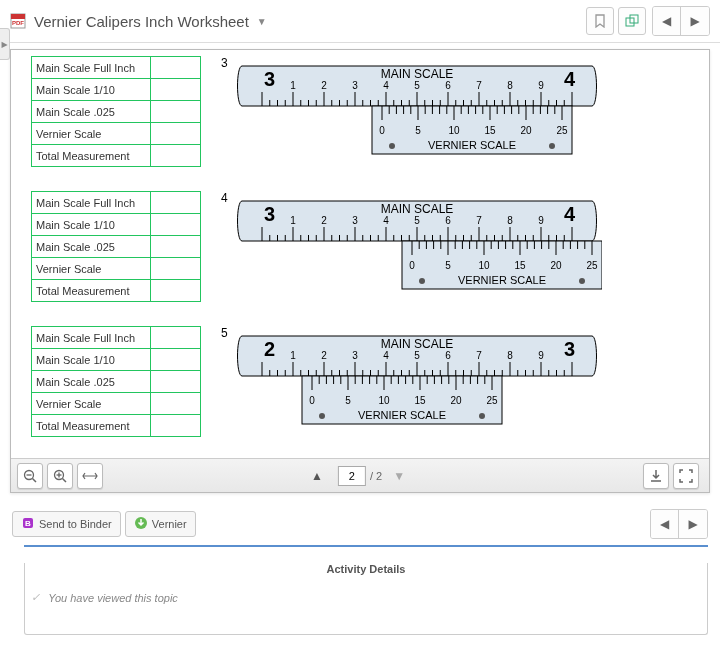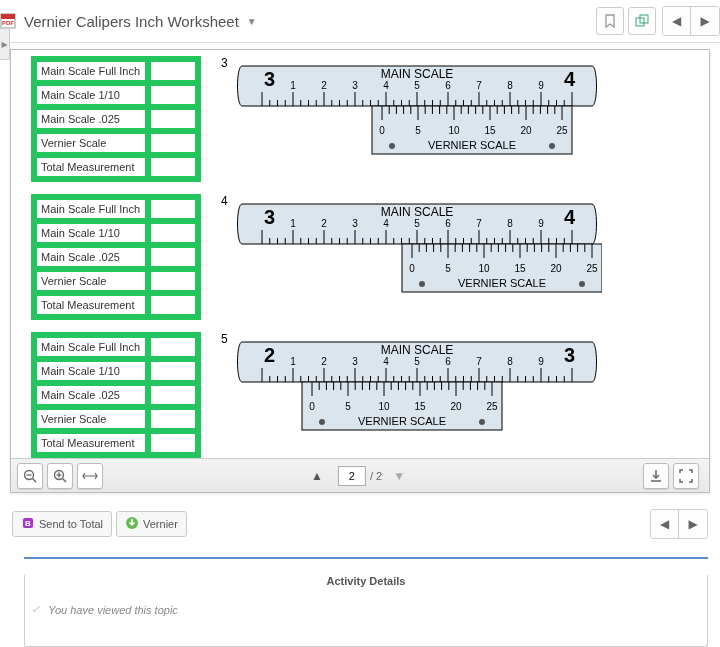--- a/index.html
+++ b/index.html
@@ -1,58 +1,58 @@
 <!DOCTYPE html>
 <html><head>
 <meta charset="utf-8">
 <style>
   * { box-sizing: border-box; margin: 0; padding: 0; }
   body { font-family: Arial, Helvetica, sans-serif; background: #fff; font-size: 12px; color: #333; width: 720px; }
   
   
-  .titlebar { display: flex; align-items: center; padding: 6px 0; border-bottom: 1px solid #ddd; }
+  .titlebar { display: flex; align-items: center; padding: 6px 10px; border-bottom: 1px solid #ddd; }
   .pdf-ico { width: 16px; height: 16px; margin-right: 8px; }
   .title { font-size: 15px; color: #525252; flex: 0 0 auto; }
   .title-dd { color: #888; margin-left: 8px; font-size: 10px; }
   .titlebar-spacer { flex: 1; }
   .tb-btn { width: 28px; height: 28px; border: 1px solid #ccc; background: #fdfdfd; border-radius: 3px; display: inline-flex; align-items: center; justify-content: center; margin-left: 4px; cursor: pointer; }
   .tb-group { display: inline-flex; border: 1px solid #ccc; border-radius: 3px; overflow: hidden; margin-left: 6px; }
   .tb-group .tb-btn { border: none; border-right: 1px solid #ccc; margin-left: 0; border-radius: 0; }
   .tb-group .tb-btn:last-child { border-right: none; }
   
   
   .viewer-frame { margin: 6px 10px; border: 1px solid #bbb; background: #fff; box-shadow: 0 1px 3px rgba(0,0,0,0.1); }
   .doc-scroll { height: 408px; overflow: hidden; position: relative; background: #fff; }
   .doc-page { padding: 6px 20px; }
   
   
   .ws-row { display: flex; align-items: flex-start; margin-bottom: 12px; }
   .ws-table { border-collapse: collapse; width: 170px; margin-right: 20px; }
-  .ws-table td { border: 6px solid #22c55e; font-size: 11px; padding: 3px 4px; height: 22px; }
+  .ws-table td { border: 1px solid #22c55e; font-size: 11px; padding: 3px 4px; height: 22px; }
   .ws-table td.val { width: 50px; }
   .ws-num { font-size: 12px; color: #000; margin-right: 4px; align-self: flex-start; }
   .caliper-wrap { flex: 1; }
   .caliper-svg { width: 370px; height: 120px; }
   
   
   .viewer-tbar { height: 34px; background: linear-gradient(#f3f3f3,#e8e8e8); border-top: 1px solid #ccc; display: flex; align-items: center; padding: 0 6px; position: relative; }
   .v-btn { width: 26px; height: 26px; border: 1px solid #bbb; background: #fff; border-radius: 3px; display: inline-flex; align-items: center; justify-content: center; margin-right: 4px; cursor: pointer; box-shadow: 0 1px 1px rgba(0,0,0,0.1); }
   .v-center { position: absolute; left: 50%; transform: translateX(-50%); display: flex; align-items: center; }
   .v-page-inp { width: 28px; height: 20px; border: 1px solid #aaa; background: #fff; text-align: center; font-size: 11px; margin: 0 4px; }
   .v-page-total { font-size: 11px; color: #666; margin-right: 4px; }
   .v-right { margin-left: auto; display: flex; }
   
   
   .actions { display: flex; align-items: center; padding: 10px 12px 6px; }
   .act-btn { border: 1px solid #c8c8c8; background: #f7f7f7; border-radius: 3px; padding: 4px 8px; font-size: 11px; color: #555; display: inline-flex; align-items: center; margin-right: 4px; cursor: pointer; }
   .act-btn .glyph { margin-right: 4px; }
   .act-spacer { flex: 1; }
   
   
-  .activity { margin: 12px 12px; padding-left: 12px; }
+  .activity { margin: 0 12px; padding-left: 12px; }
   .act-hr { height: 2px; background: #5a8fcf; margin-bottom: 16px; }
   .act-head { text-align: center; font-size: 11px; font-weight: bold; color: #555; margin-bottom: 12px; }
   .act-list { padding: 4px 6px 20px; }
   .act-item { display: flex; align-items: center; font-size: 11px; color: #888; font-style: italic; }
   .act-item .chk { color: #bbb; margin-right: 8px; }
   .activity-box-border { border:1px solid #ccc; border-top:none; padding-bottom:10px; border-radius:0 0 3px 3px; margin-bottom:12px;}
   
   .left-edge-tab { position:absolute; left:0; top:28px; width:10px; height:32px; background:#eee; border:1px solid #ccc; border-left:none; border-radius:0 3px 3px 0; display:flex; align-items:center; justify-content:center; }
   .rel-wrap { position: relative; }
 </style>
@@ -505,21 +505,21 @@
     </div>
   </div>
 </div>
 
 <div class="actions">
   <div class="act-btn">
     <span class="glyph"><svg width="14" height="14">
             <rect x="2" y="2" width="10" height="10" rx="2" fill="#a3c"></rect>
             <text x="7" y="10" font-size="8" fill="#fff" text-anchor="middle" font-weight="bold">B</text>
           </svg></span>
-    <span>Send to Total</span>
+    <span>Send to Binder</span>
   </div>
   <div class="act-btn">
     <span class="glyph"><svg width="14" height="14">
             <circle cx="7" cy="7" r="6" fill="#6b5"></circle>
             <path d="M7 3v6M4.5 6.5L7 9l2.5-2.5" fill="none" stroke="#fff" stroke-width="1.5"></path>
           </svg></span>
     <span>Vernier</span>
   </div>
   <div class="act-spacer"></div>
   <div class="tb-group">

